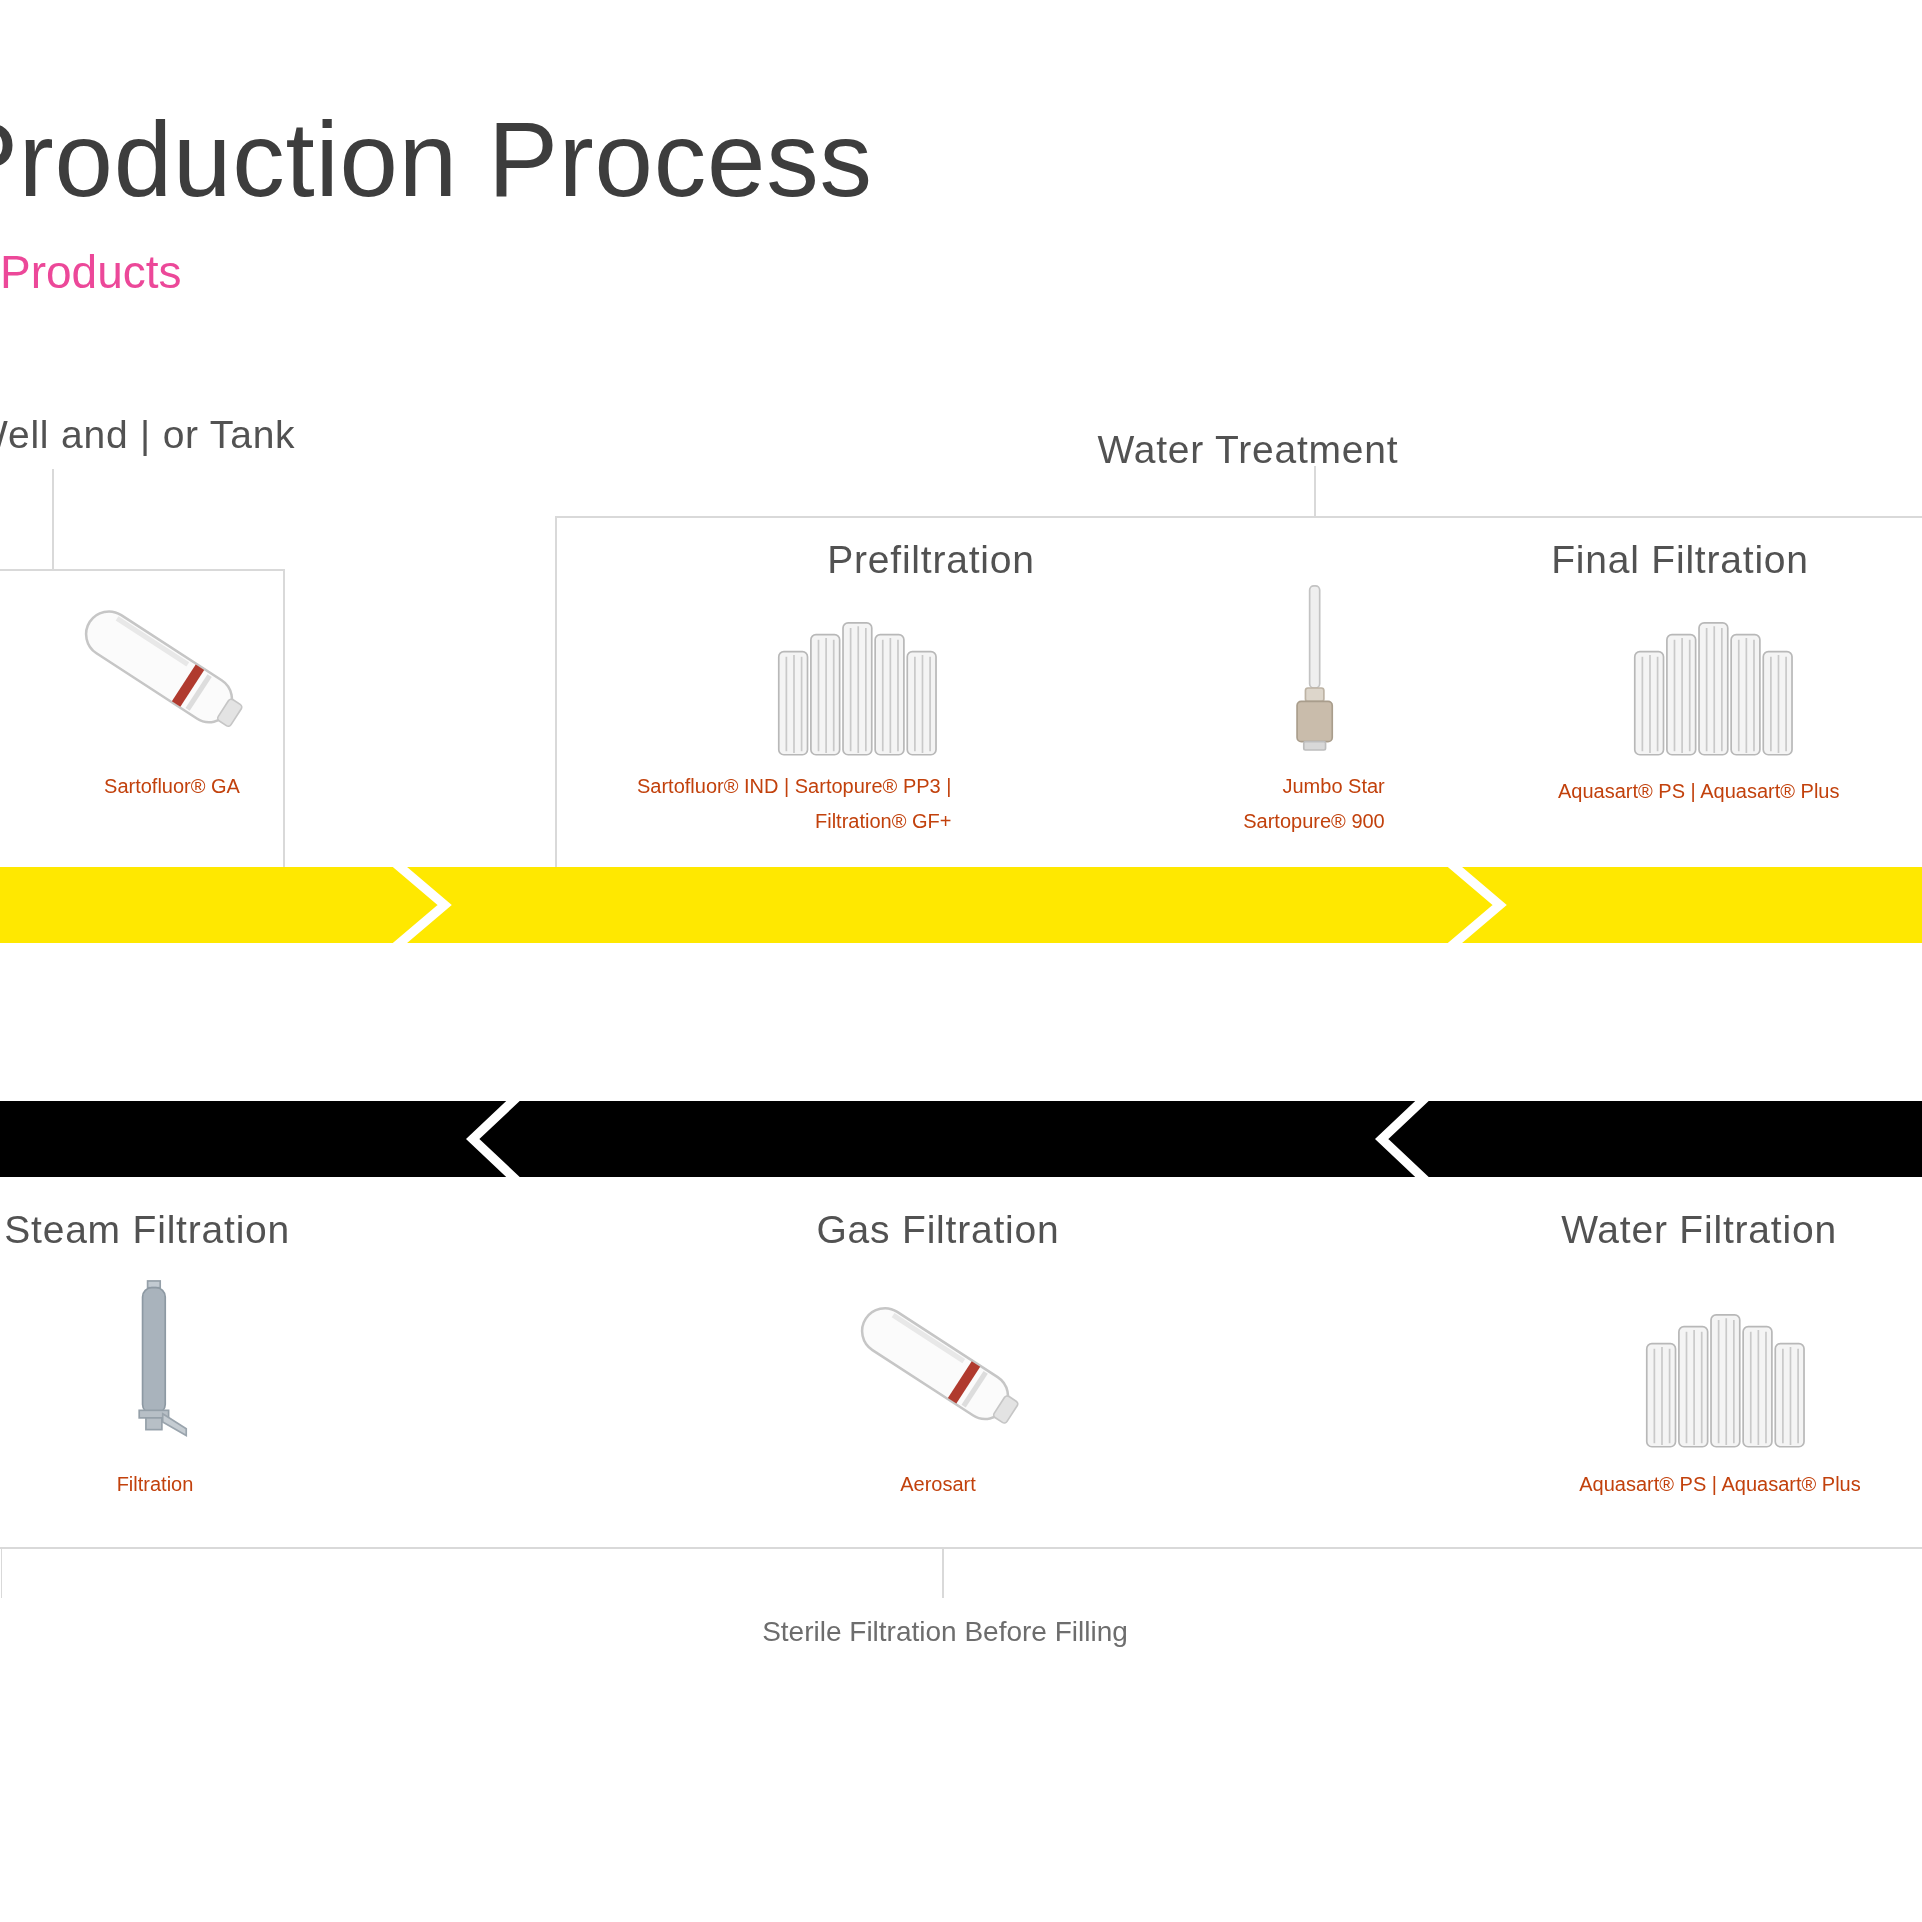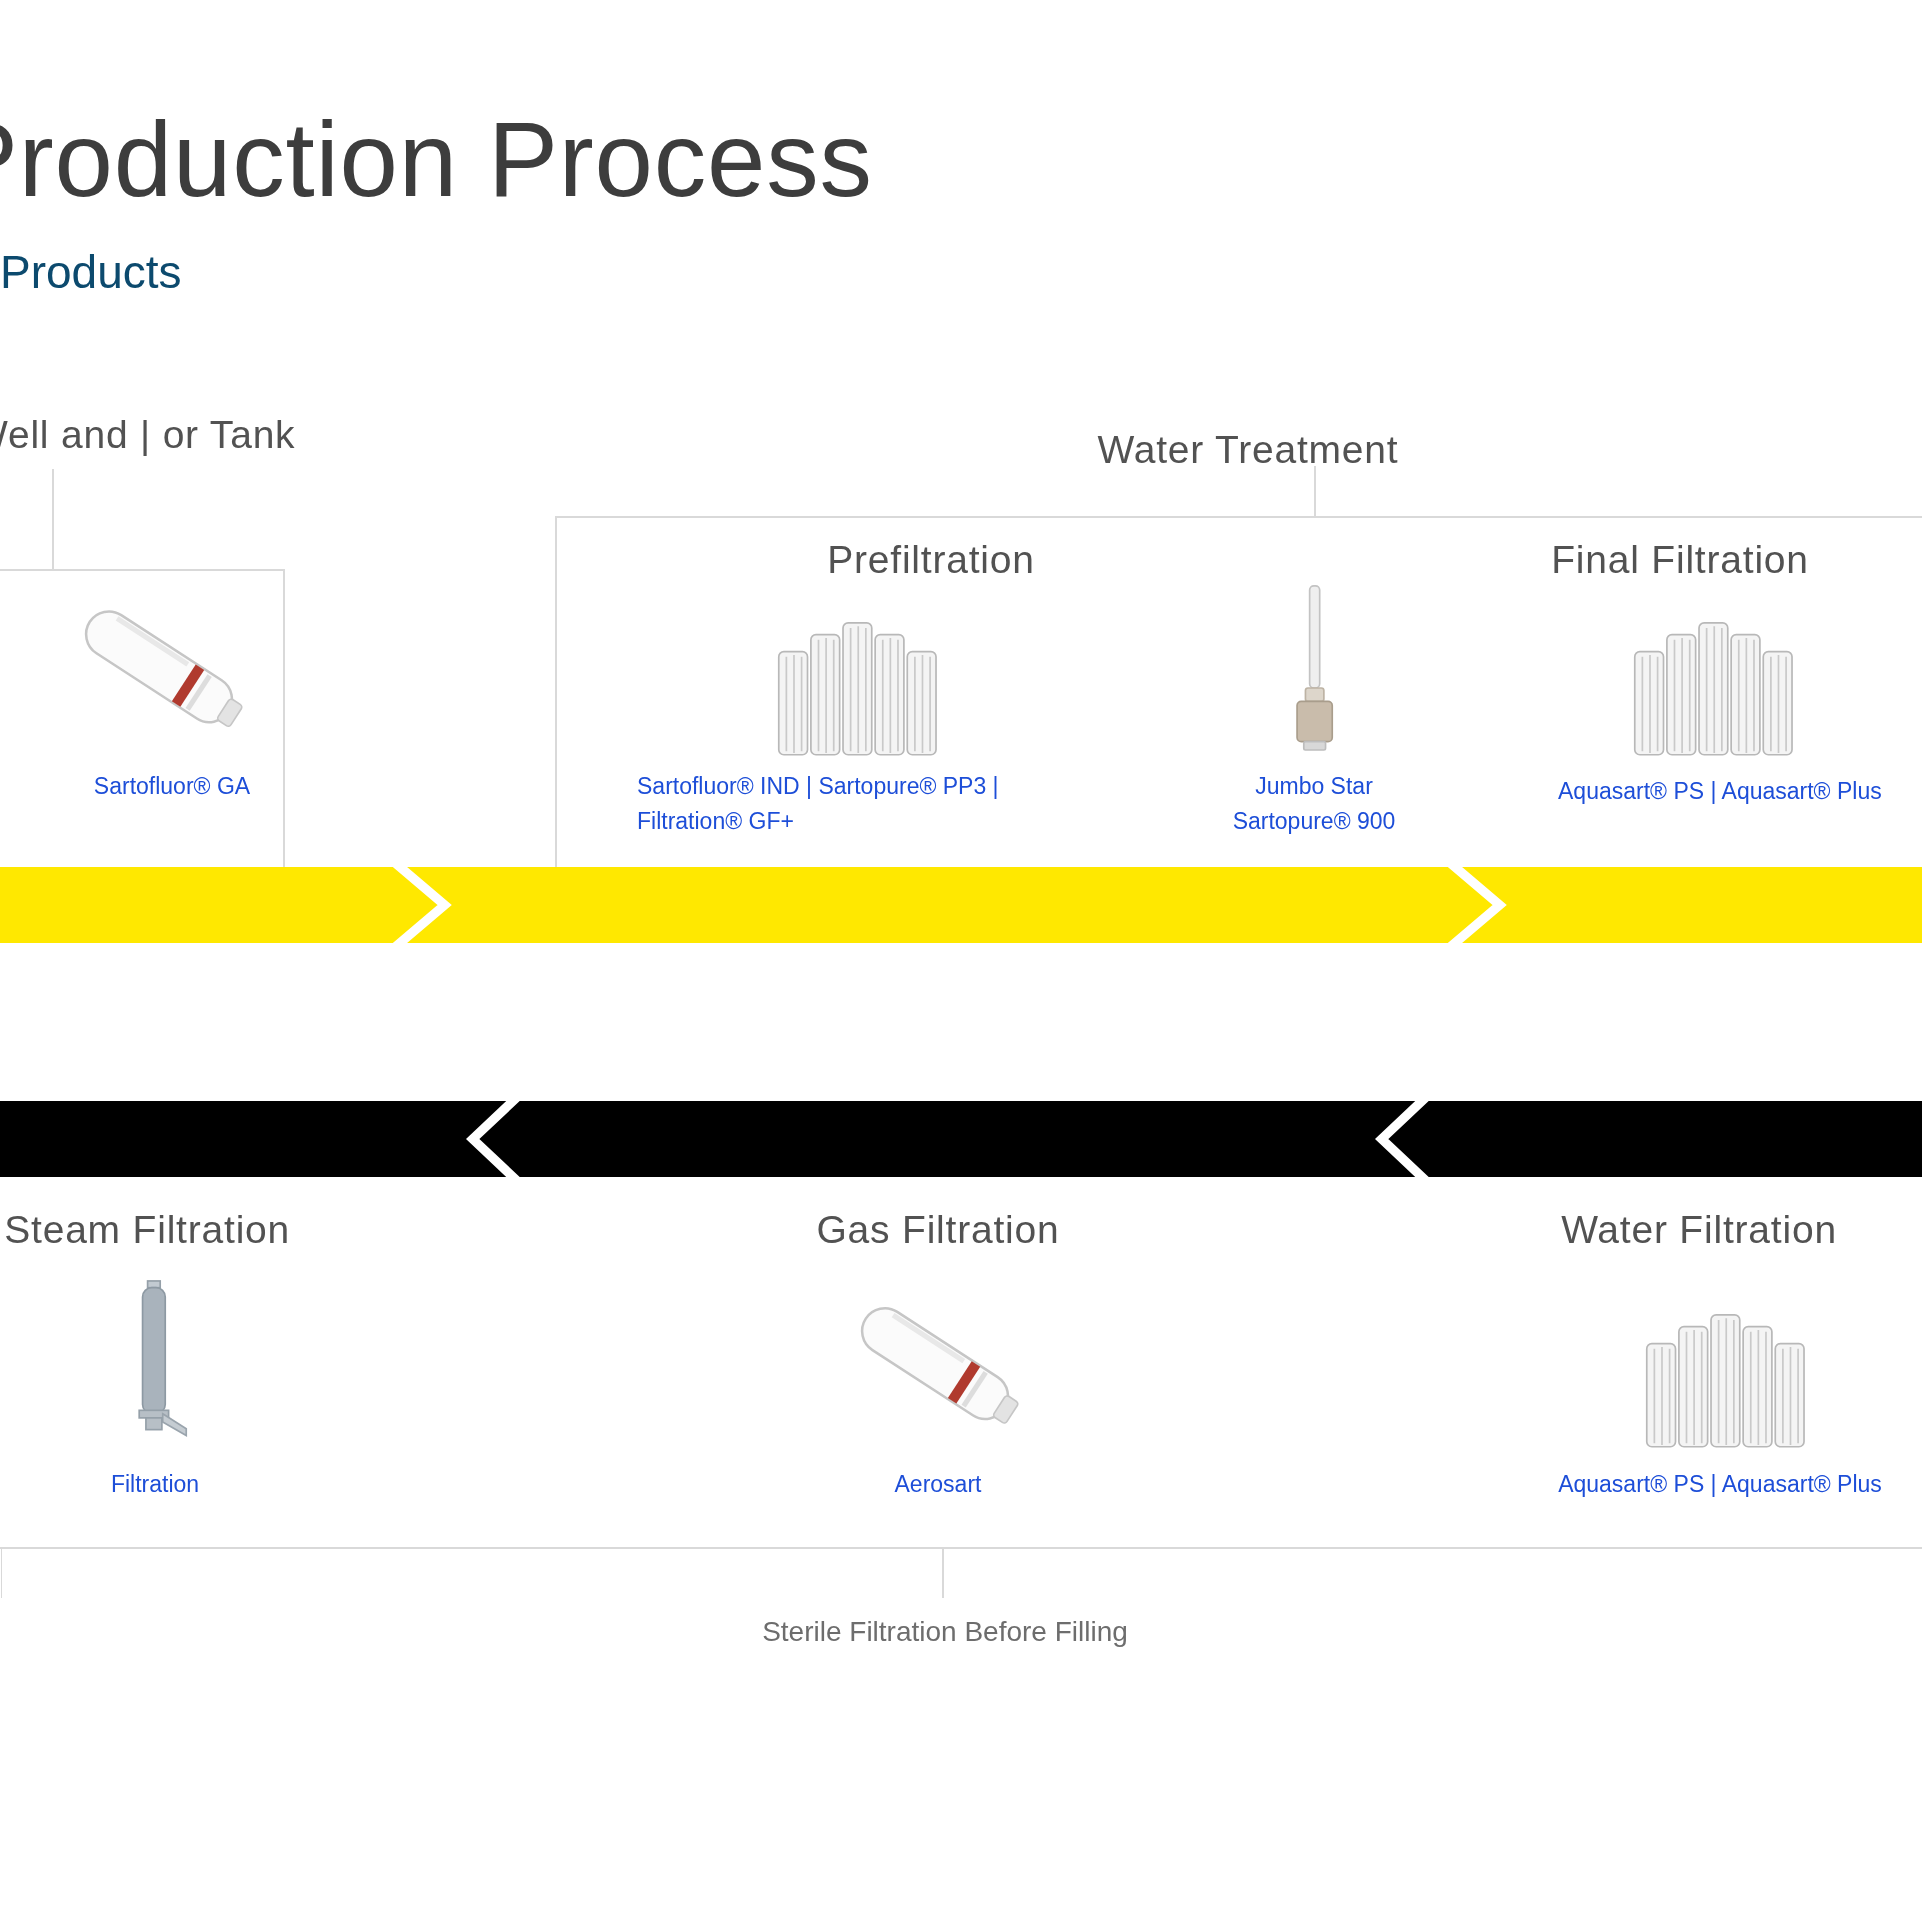--- a/index.html
+++ b/index.html
@@ -2,24 +2,24 @@
 <html style="font-size:13.5px"><head>
 <meta charset="utf-8">
 <style>
   html,body{margin:0;padding:0;background:#fff;}
   #canvas{
     position:relative;width:1923px;height:1923px;background:#ffffff;
     overflow:hidden;font-family:"Liberation Sans", sans-serif;color:#3f3f3f;
   }
   .abs{position:absolute;}
   .title{font-size:105px;font-weight:300;letter-spacing:0.8px;color:#3d3d3d;white-space:nowrap;}
-  .subtitle{font-size:46px;font-weight:300;color:#0c4a6e;white-space:nowrap;}
+  .subtitle{font-size:46px;font-weight:300;color:#ec4899;white-space:nowrap;}
   .section-label{font-size:39px;font-weight:300;color:#525252;letter-spacing:0.8px;white-space:nowrap;}
   .center{transform:translateX(-50%);text-align:center;}
-  .product-label{font-size:23px;font-weight:300;color:#1d4ed8;line-height:35px;white-space:nowrap;}
+  .product-label{font-size:20px;font-weight:300;color:#c2410c;line-height:35px;white-space:nowrap;text-align:right;}
   .footer-label{font-size:28px;font-weight:300;color:#6d6d6d;white-space:nowrap;}
   .line{background:#d9d9d9;}
   .hline{height:1.7px;}
   .vline{width:1.7px;}
   .bar{left:0;width:1923px;}
   .bar-yellow{background:#FFE800;}
   .bar-black{background:#000000;}
   .chev{pointer-events:none;}
   svg{display:block;}
 </style>

